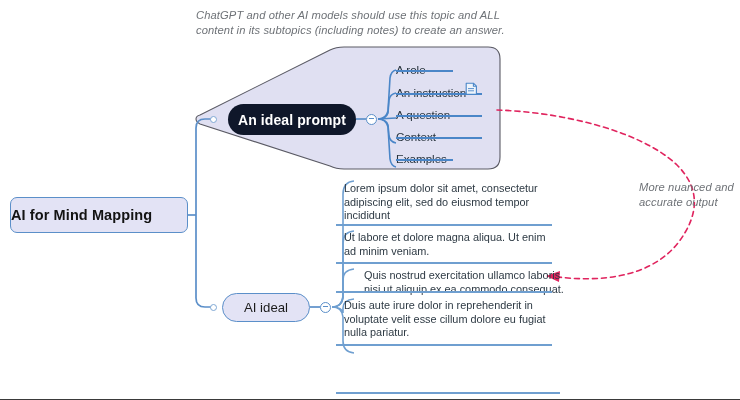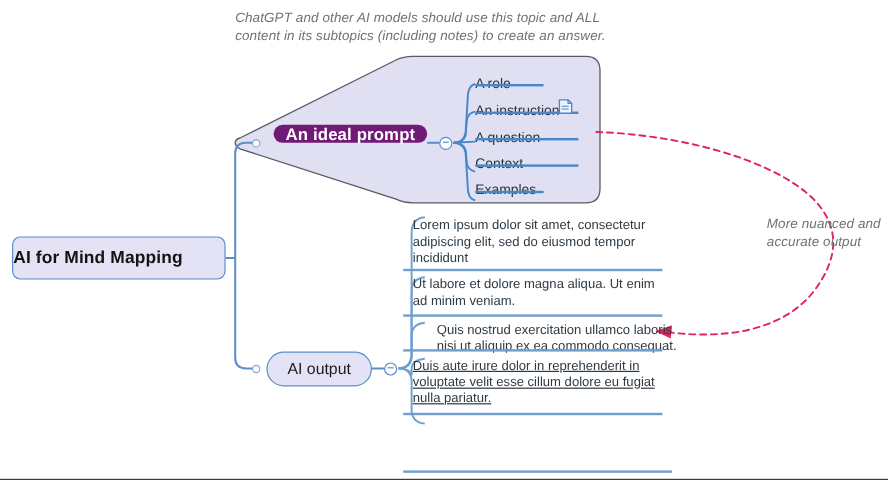--- a/index.html
+++ b/index.html
@@ -71,22 +71,22 @@
     color: #131313;
     letter-spacing: .1px;
   }
 
   
   #ideal-prompt {
     position: absolute;
     left: 228px;
     top: 104px;
     width: 128px;
-    height: 15px;
-    background: #701a75;
+    height: 31px;
+    background: #0f172a;
     border-radius: 16px;
     display: flex;
     align-items: center;
     justify-content: center;
     box-sizing: border-box;
   }
   #ideal-prompt .label {
     color: #ffffff;
     font-size: 14px;
     font-weight: bold;
@@ -245,21 +245,21 @@
 
   <div id="root-node">
     <span class="label">AI for Mind Mapping</span>
   </div>
 
   <div id="ideal-prompt">
     <span class="label">An ideal prompt</span>
   </div>
 
   <div id="ai-output">
-    <span class="label">AI output</span>
+    <span class="label">AI ideal</span>
   </div>
 
   <div class="dot-node" style="left:210px; top:115.5px;"></div>
   <div class="dot-node" style="left:210px; top:303.5px;"></div>
   <div class="collapse-btn" style="left:366px; top:113.5px;"></div>
   <div class="collapse-btn" style="left:320px; top:301.5px;"></div>
 
   <div class="sub-item" style="top:59px;">
     <span class="txt">A role</span>
   </div>
@@ -293,18 +293,18 @@
 
   <div class="out-block" style="top:182px;">Lorem ipsum dolor sit amet, consectetur adipiscing elit, sed do eiusmod tempor incididunt</div>
   <div class="out-rule" style="top:224px;"></div>
 
   <div class="out-block" style="top:231px;">Ut labore et dolore magna aliqua. Ut enim ad minim veniam.</div>
   <div class="out-rule" style="top:262px;"></div>
 
   <div class="out-block" style="top:269px;padding-left:20px;">Quis nostrud exercitation ullamco laboris nisi ut aliquip ex ea commodo consequat.</div>
   <div class="out-rule" style="top:291px;"></div>
 
-  <div class="out-block" style="top:299px;text-decoration:underline;">Duis aute irure dolor in reprehenderit in voluptate velit esse cillum dolore eu fugiat nulla pariatur.</div>
+  <div class="out-block" style="top:299px;">Duis aute irure dolor in reprehenderit in voluptate velit esse cillum dolore eu fugiat nulla pariatur.</div>
   <div class="out-rule" style="top:344px;"></div>
 
   <div class="out-rule" style="top:392px; width:224px;"></div>
 
 </div>
 
 </body></html>

